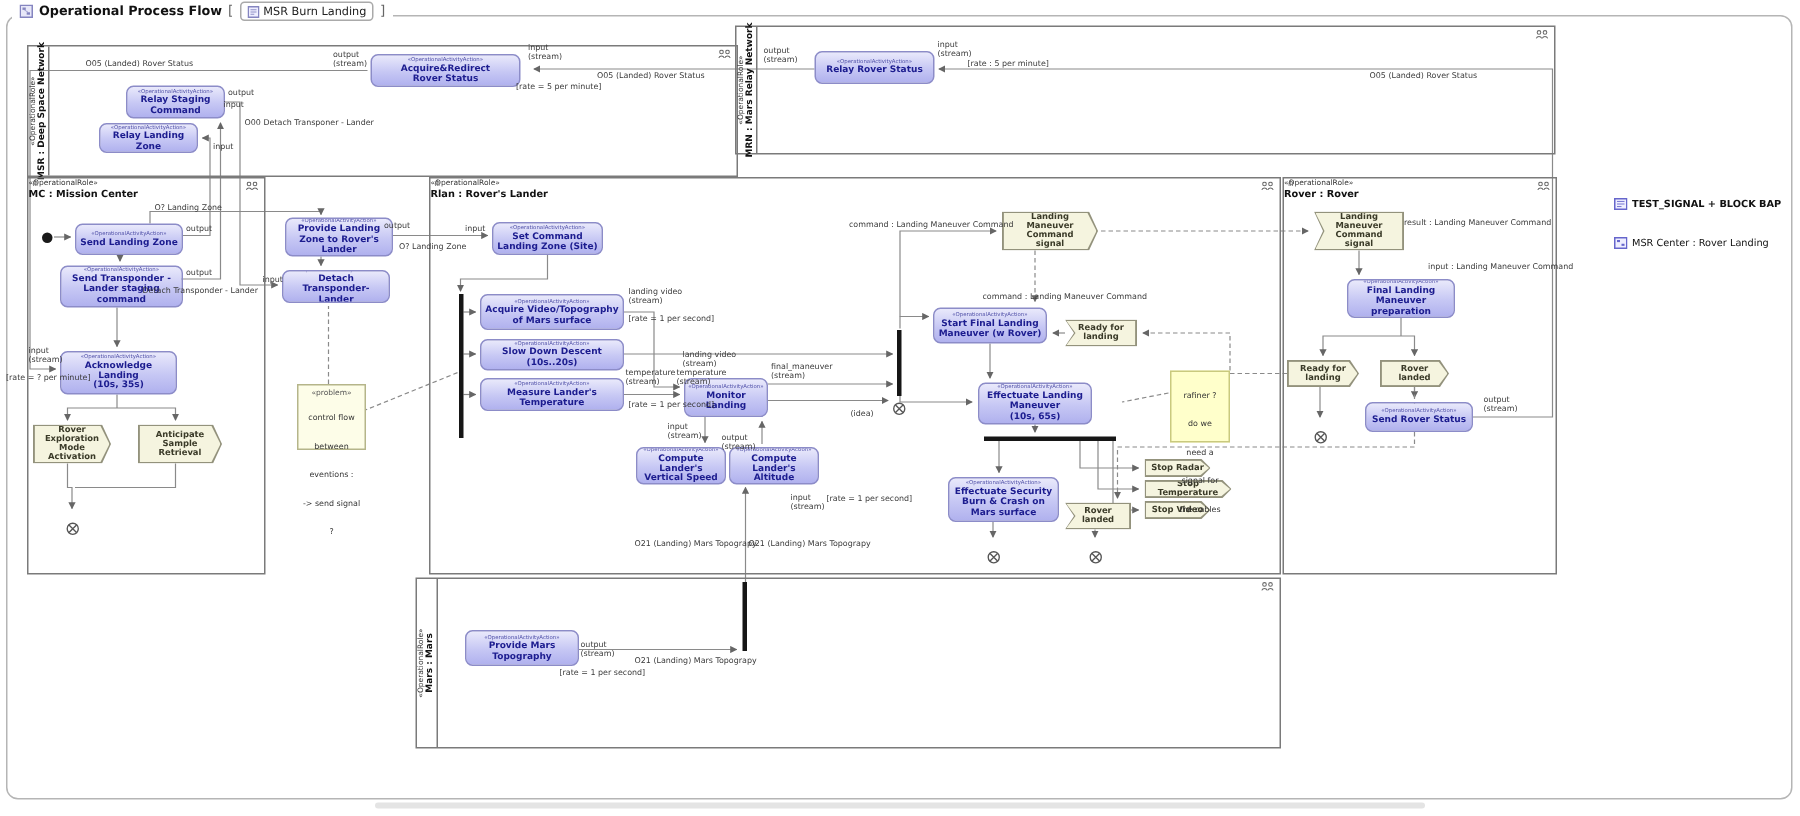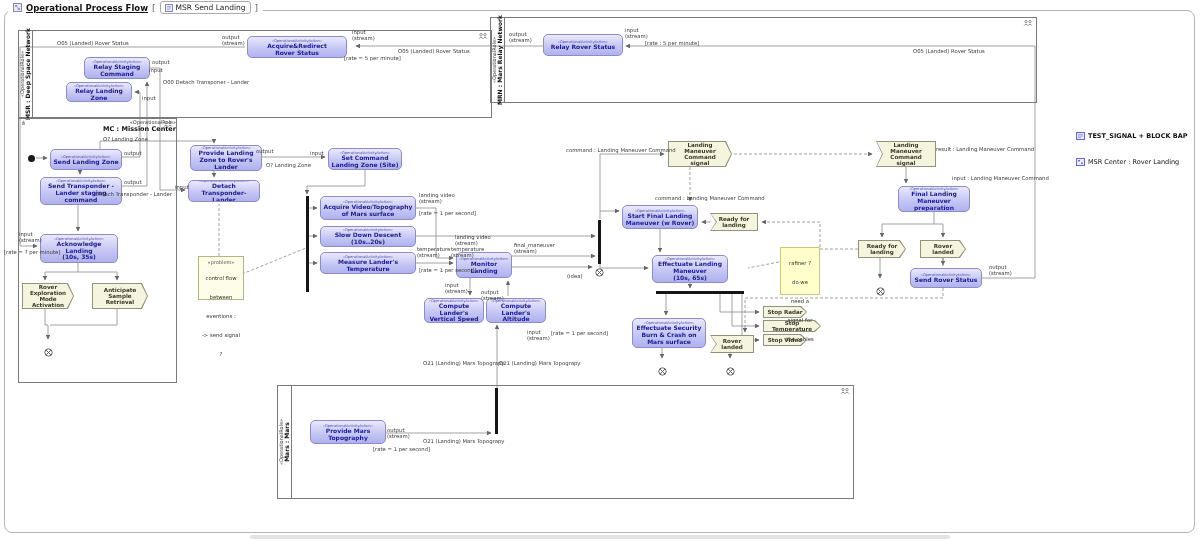--- a/index.html
+++ b/index.html
@@ -3,32 +3,32 @@
 <meta charset="utf-8">
 <style>
   html,body{margin:0;padding:0;background:#fff;}
   .canvas{position:relative;width:1200px;height:544px;background:#fff;overflow:hidden;
           font-family:"DejaVu Sans","Liberation Sans",sans-serif;}
   .frame{position:absolute;left:4px;top:10px;width:1189px;height:521px;
          border:1px solid #b5b5b5;border-radius:8px;z-index:0;}
   .scrollx{position:absolute;left:250px;top:535px;width:700px;height:4px;background:#e4e4e4;border-radius:2px;z-index:0;}
   .hdr{position:absolute;left:8px;top:1px;display:flex;align-items:center;gap:4px;background:#fff;
        padding:0 5px;z-index:9;}
-  .hdr .t{font-size:8.5px;font-weight:bold;color:#111;white-space:nowrap;text-decoration:underline;}
+  .hdr .t{font-size:8.5px;font-weight:bold;color:#111;white-space:nowrap;}
   .hdr .br{font-size:9px;color:#666;}
   .hdr .tab{display:flex;align-items:center;gap:3px;border:1px solid #aaa;border-radius:3px;
             padding:1px 4px;background:#fff;}
   .hdr .tab .tl{font-size:7.5px;color:#222;white-space:nowrap;}
   .lane{position:absolute;border:1px solid #7a7a7a;z-index:1;background:transparent;}
   .vhead{position:absolute;left:0;top:0;bottom:0;width:13px;border-right:1px solid #7a7a7a;}
   .vrot{position:absolute;top:50%;left:50%;transform:translate(-50%,-50%) rotate(-90deg);
         text-align:center;white-space:nowrap;line-height:1.05;}
   .vrot .st{display:block;font-size:5px;color:#333;}
   .vrot .nm{display:block;font-size:6px;font-weight:bold;color:#111;}
-  .hhead{position:absolute;left:0;top:1px;right:0;text-align:right;line-height:1.1;}
+  .hhead{position:absolute;left:0;top:1px;right:0;text-align:left;line-height:1.1;}
   .hhead .st{display:block;font-size:5px;color:#333;}
   .hhead .nm{display:block;font-size:6.5px;font-weight:bold;color:#111;}
   .wires{position:absolute;left:0;top:0;z-index:1;}
   .act{position:absolute;box-sizing:border-box;border:1px solid #8c8cc8;border-radius:5px;
        background:linear-gradient(180deg,#e9e9fb 0%,#c6c7f4 55%,#b0b1ee 100%);
        display:flex;flex-direction:column;align-items:center;justify-content:center;
        text-align:center;overflow:hidden;padding:1px;z-index:2;}
   .act .st{display:inline-block;font-size:5px;color:#5050a8;white-space:nowrap;transform:scale(.72);line-height:1;}
   .act .lb{font-size:6px;font-weight:bold;color:#1c1c8f;line-height:1.12;white-space:pre-line;}
   .sig{position:absolute;background:#93927c;z-index:2;}
@@ -135,21 +135,21 @@
         <rect x="4.8" y="5.2" width="2.2" height="1.6" fill="#8585c0"></rect>
         <path d="M3.2 3.6 L5.8 5.2" stroke="#8585c0" stroke-width="0.5"></path>
       </svg>
     <span class="t">Operational Process Flow</span>
     <span class="br">[</span>
     <span class="tab">
       <svg width="8" height="8">
           <rect x="0.5" y="0.5" width="7" height="7" fill="#eef" stroke="#8585c0"></rect>
           <path d="M2 2.5h4M2 4h4M2 5.5h2.5" stroke="#8585c0" stroke-width="0.6"></path>
         </svg>
-      <span class="tl">MSR Send Landing</span>
+      <span class="tl">MSR Burn Landing</span>
     </span>
     <span class="br">]</span>
   </div>
 
   <div class="lane" style="left:18px;top:30px;width:472px;height:86px">
     <div class="vhead">
         <div class="vrot">
       <span class="st">«OperationalRole»</span>
       <span class="nm">MSR : Deep Space Network</span>
     </div>
@@ -185,21 +185,47 @@
     <span class="cicon forkic" style="left:2px;top:1px">⋔</span>
     <svg class="people cicon" style="right:3px;top:2px" width="10" height="6">
         <circle cx="3" cy="1.6" r="1.2"></circle>
         <path d="M1.2 5.6 a1.9 1.9 0 0 1 3.6 0"></path>
         <circle cx="7" cy="1.6" r="1.2"></circle>
         <path d="M5.2 5.6 a1.9 1.9 0 0 1 3.6 0"></path>
       </svg>
   </div>
 
 
-
+  <div class="lane" style="left:286px;top:118px;width:566px;height:263px">
+    <div class="hhead">
+      <span class="st">«OperationalRole»</span>
+      <span class="nm">Rlan : Rover's Lander</span>
+    </div>
+    <span class="cicon forkic" style="left:2px;top:1px">⋔</span>
+    <svg class="people cicon" style="right:3px;top:2px" width="10" height="6">
+        <circle cx="3" cy="1.6" r="1.2"></circle>
+        <path d="M1.2 5.6 a1.9 1.9 0 0 1 3.6 0"></path>
+        <circle cx="7" cy="1.6" r="1.2"></circle>
+        <path d="M5.2 5.6 a1.9 1.9 0 0 1 3.6 0"></path>
+      </svg>
+  </div>
+
+  <div class="lane" style="left:855px;top:118px;width:181px;height:263px">
+    <div class="hhead">
+      <span class="st">«OperationalRole»</span>
+      <span class="nm">Rover : Rover</span>
+    </div>
+    <span class="cicon forkic" style="left:2px;top:1px">⋔</span>
+    <svg class="people cicon" style="right:3px;top:2px" width="10" height="6">
+        <circle cx="3" cy="1.6" r="1.2"></circle>
+        <path d="M1.2 5.6 a1.9 1.9 0 0 1 3.6 0"></path>
+        <circle cx="7" cy="1.6" r="1.2"></circle>
+        <path d="M5.2 5.6 a1.9 1.9 0 0 1 3.6 0"></path>
+      </svg>
+  </div>
 
   <div class="lane" style="left:277px;top:385px;width:575px;height:112px">
     <div class="vhead">
         <div class="vrot">
       <span class="st">«OperationalRole»</span>
       <span class="nm">Mars : Mars</span>
     </div>
       </div>
     <svg class="people cicon" style="right:3px;top:2px" width="10" height="6">
         <circle cx="3" cy="1.6" r="1.2"></circle>

